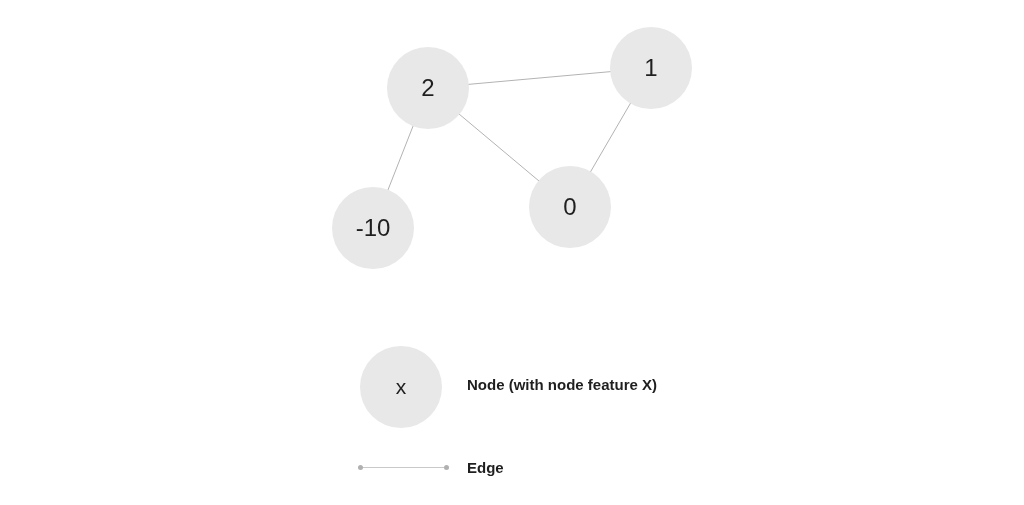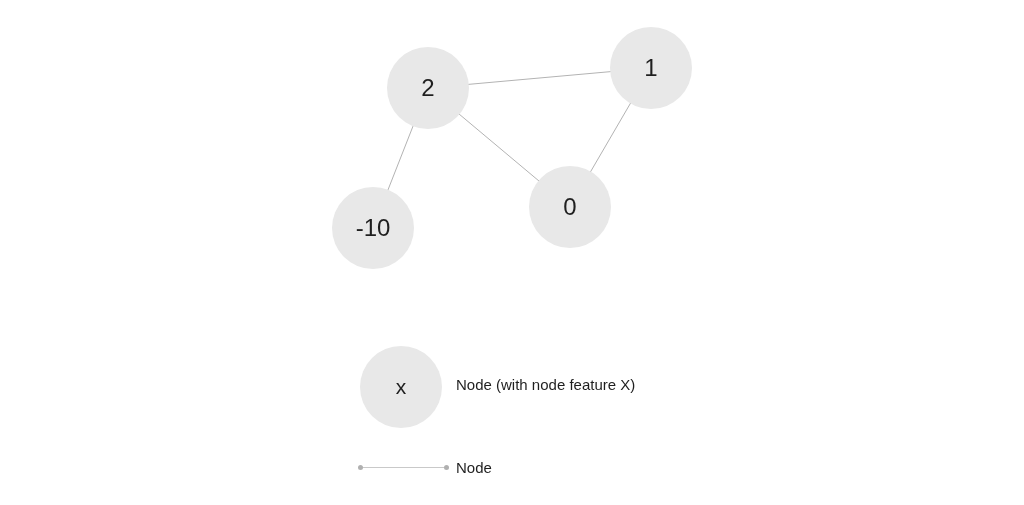--- a/index.html
+++ b/index.html
@@ -44,23 +44,23 @@
     display: flex;
     align-items: center;
     justify-content: center;
   }
   .legend-node-symbol {
     font-size: 21px;
     color: var(--label-text, #1f1f1f);
   }
   .legend-caption {
     position: absolute;
-    left: 456px;
+    left: 467px;
     transform: translateY(-50%);
-    font-weight: normal;
+    font-weight: bold;
     font-size: 15px;
     color: var(--label-text, #1f1f1f);
     white-space: nowrap;
   }
   .legend-caption.node-caption { top: 384px; }
   .legend-caption.edge-caption { top: 467px; }
   .legend-edge-line {
     position: absolute;
     left: 360px;
     top: 467px;
@@ -111,15 +111,15 @@
     <span class="legend-node-symbol">x</span>
   </div>
 
   <div class="legend-caption node-caption">Node (with node feature X)</div>
 
   <div class="legend-edge-line">
     <span class="endpoint-dot left"></span>
     <span class="endpoint-dot right"></span>
   </div>
 
-  <div class="legend-caption edge-caption">Node</div>
+  <div class="legend-caption edge-caption">Edge</div>
 
 </div>
 
 </body></html>

